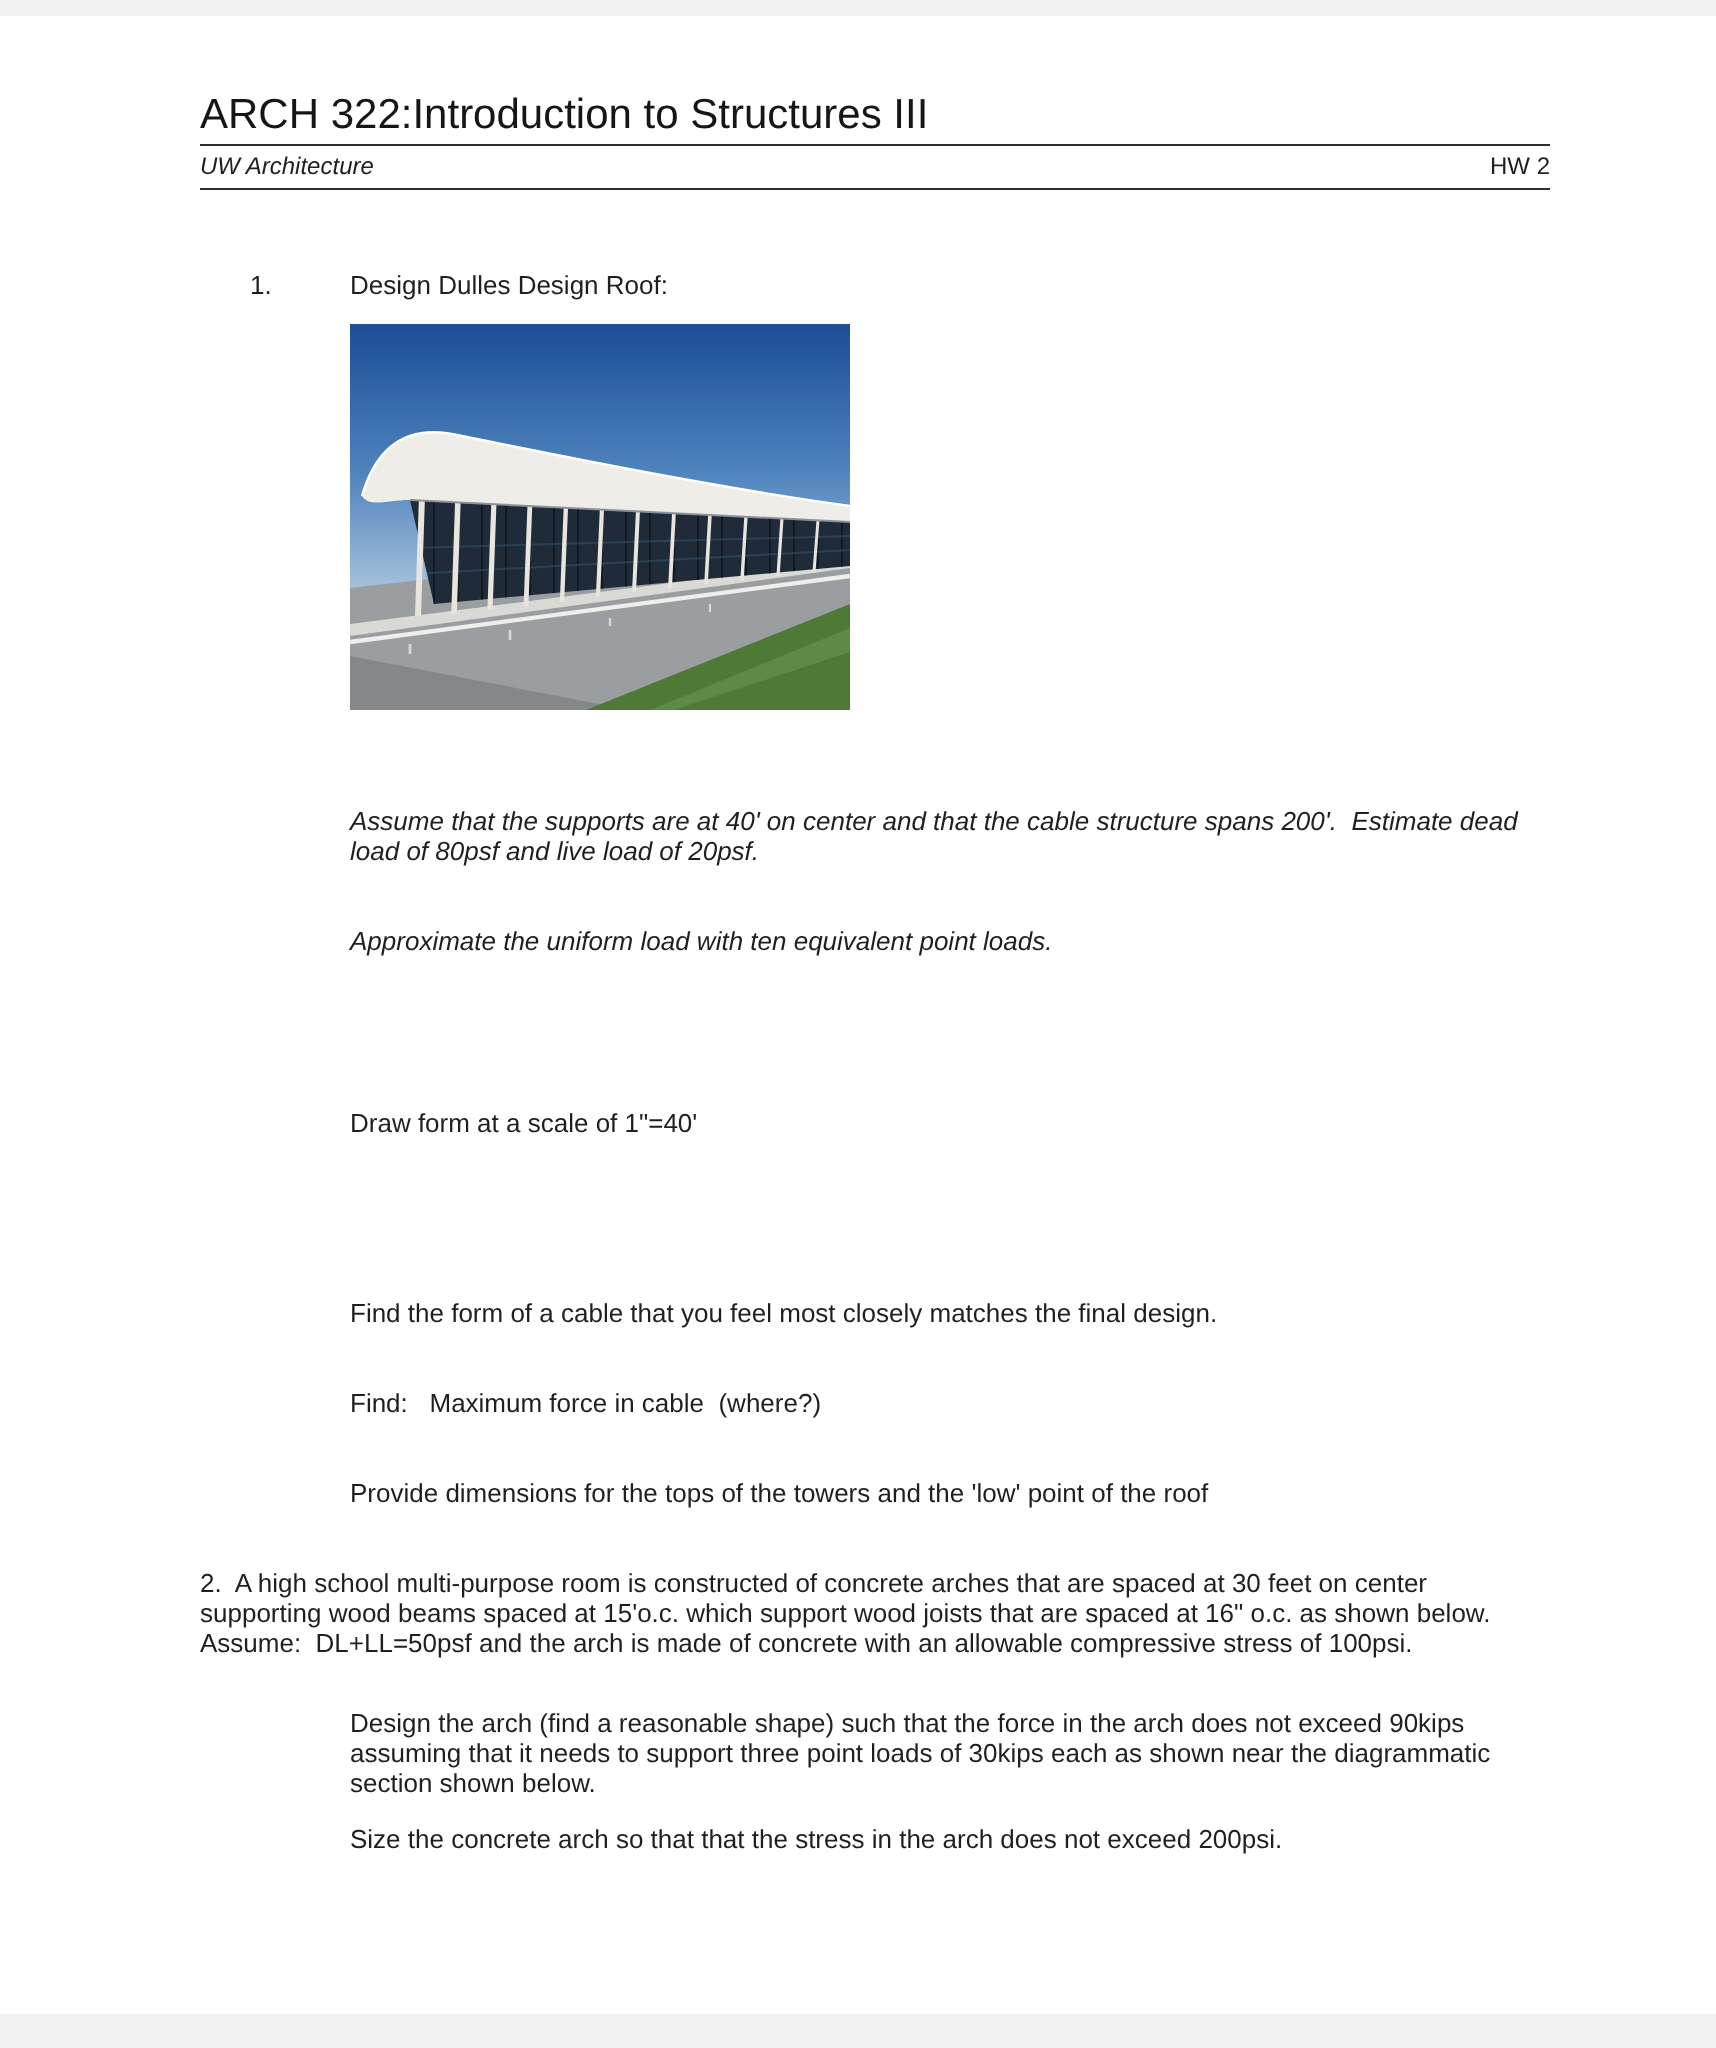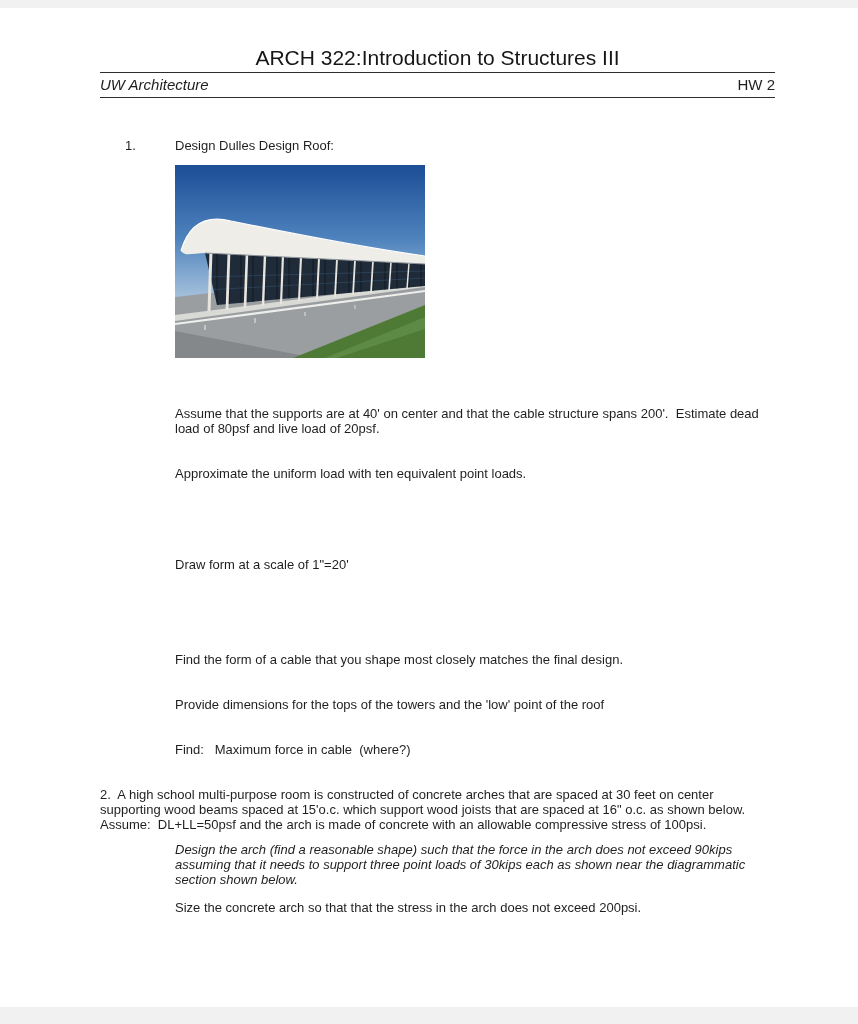--- a/index.html
+++ b/index.html
@@ -3,40 +3,40 @@
 <meta charset="utf-8">
 <style>
   * { margin:0; padding:0; box-sizing:border-box; }
   html,body { width:858px; }
   body { background:#f1f1f2; font-family:"Liberation Sans", sans-serif; }
   .viewport { position:relative; width:858px; height:1024px; background:#f1f1f2; overflow:hidden; }
   .page { position:absolute; top:8px; left:0; width:858px; height:999px; background:#ffffff;
           padding:38px 83px 0 100px; color:#1f1f1f; }
 
   
-  .hdr-top { display:flex; justify-content:center; align-items:flex-end;
+  .hdr-top { display:flex; justify-content:flex-start; align-items:flex-end;
              border-bottom:1px solid #2e2e2e; padding-bottom:2px; font-size:21px; color:#161616; }
   .hdr-sub { display:flex; justify-content:space-between; align-items:flex-end;
-             border-bottom:1px solid #2e2e2e; padding:3px 0 4px; font-size:15px; }
+             border-bottom:1px solid #2e2e2e; padding:3px 0 4px; font-size:12px; }
   .dept { font-style:italic; }
 
   
   .para { font-size:13px; line-height:15px; white-space:pre-wrap; }
   .indent { margin-left:75px; width:600px; }
   .full { width:675px; }
   .q-row { display:flex; margin-top:40px; font-size:13px; line-height:15px; }
   .q-num { margin-left:25px; width:50px; flex:0 0 50px; }
 
   .photo-fig { display:block; margin:12px 0 0 75px; width:250px; height:193px; }
 
-  .mt-block1 { margin-top:18px; }
+  .mt-block1 { margin-top:18px;font-style:italic; }
   .mt-block2 { margin-top:16px; }
   .mt-block3 { margin-top:20px; }
   .mt-q2 { }
-  .mt-q2a { margin-top:10px;font-style:italic; }
+  .mt-q2a { margin-top:25px; }
   .mt-q2b { margin-top:13px; }
   .mt-q2c { margin-top:12px; }
 </style>
 </head>
 <body>
 
 <div class="viewport">
   <div class="page">
 
     <div class="hdr-top">
@@ -126,27 +126,27 @@
         <path d="M 250,99 L 30,88" fill="none" stroke="#8b9199" stroke-width="1"></path>
       </g>
     </svg>
 
     <div class="para indent mt-block1">
       <div>Assume that the supports are at 40' on center and that the cable structure spans 200'.  Estimate dead load of 80psf and live load of 20psf.</div>
       <div>Approximate the uniform load with ten equivalent point loads.</div>
     </div>
 
     <div class="para indent mt-block2">
-      <div>Draw form at a scale of 1"=20'</div>
+      <div>Draw form at a scale of 1"=40'</div>
     </div>
 
     <div class="para indent mt-block3">
-      <div>Find the form of a cable that you shape most closely matches the final design.</div>
+      <div>Find the form of a cable that you feel most closely matches the final design.</div>
+      <div>Find:   Maximum force in cable  (where?)</div>
       <div>Provide dimensions for the tops of the towers and the 'low' point of the roof</div>
-      <div>Find:   Maximum force in cable  (where?)</div>
     </div>
 
     <div class="para full mt-q2">2.  A high school multi-purpose room is constructed of concrete arches that are spaced at 30 feet on center supporting wood beams spaced at 15'o.c. which support wood joists that are spaced at 16" o.c. as shown below. Assume:  DL+LL=50psf and the arch is made of concrete with an allowable compressive stress of 100psi.</div>
 
     <div class="para indent mt-q2a">Design the arch (find a reasonable shape) such that the force in the arch does not exceed 90kips assuming that it needs to support three point loads of 30kips each as shown near the diagrammatic section shown below.</div>
 
     <div class="para indent mt-q2b">Size the concrete arch so that that the stress in the arch does not exceed 200psi.</div>
 
     <div class="para indent mt-q2c">
       

